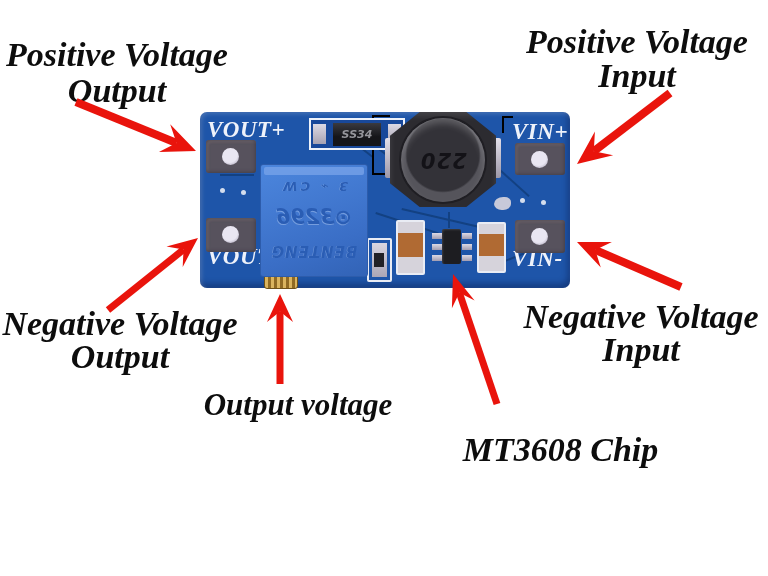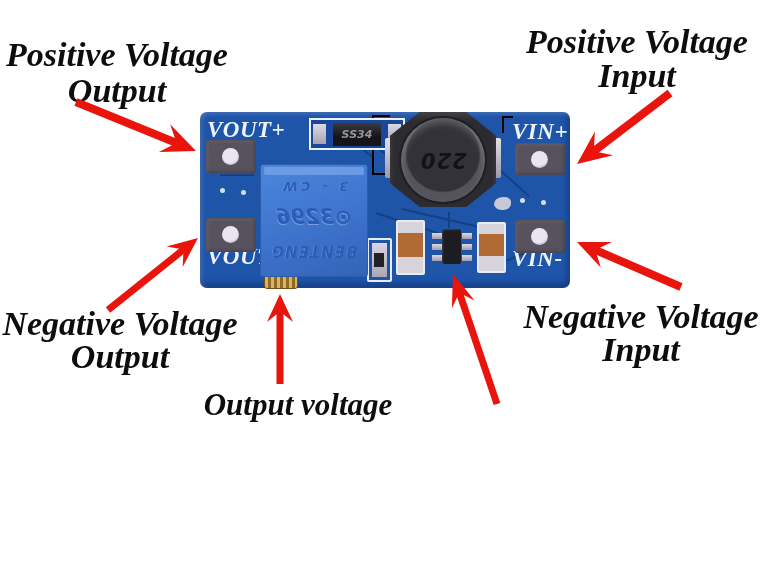--- a/index.html
+++ b/index.html
@@ -105,20 +105,23 @@
     <div>Negative Voltage</div>
     <div>Output</div>
   </div>
   <div class="lbl" id="lbl-neg-in">
     <div>Negative Voltage</div>
     <div>Input</div>
   </div>
   <div class="lbl" id="lbl-var-res">
     <div>Output voltage</div>
   </div>
+  <div class="lbl" id="lbl-chip">
+    <div>MT3608 Chip</div>
+  </div>
 
   <div id="pcb">
 
     <div class="t" style="left:132px;top:12px;width:52px;transform:rotate(38deg);"></div>
     <div class="t" style="left:146px;top:10px;width:58px;transform:rotate(38deg);"></div>
     <div class="t" style="left:176px;top:100px;width:66px;transform:rotate(18deg);"></div>
     <div class="t" style="left:202px;top:96px;width:82px;transform:rotate(13deg);"></div>
     <div class="t" style="left:297px;top:54px;width:44px;transform:rotate(42deg);"></div>
     <div class="t" style="left:20px;top:62px;width:34px;"></div>
     <div class="t tv" style="left:248px;top:100px;height:16px;"></div>

